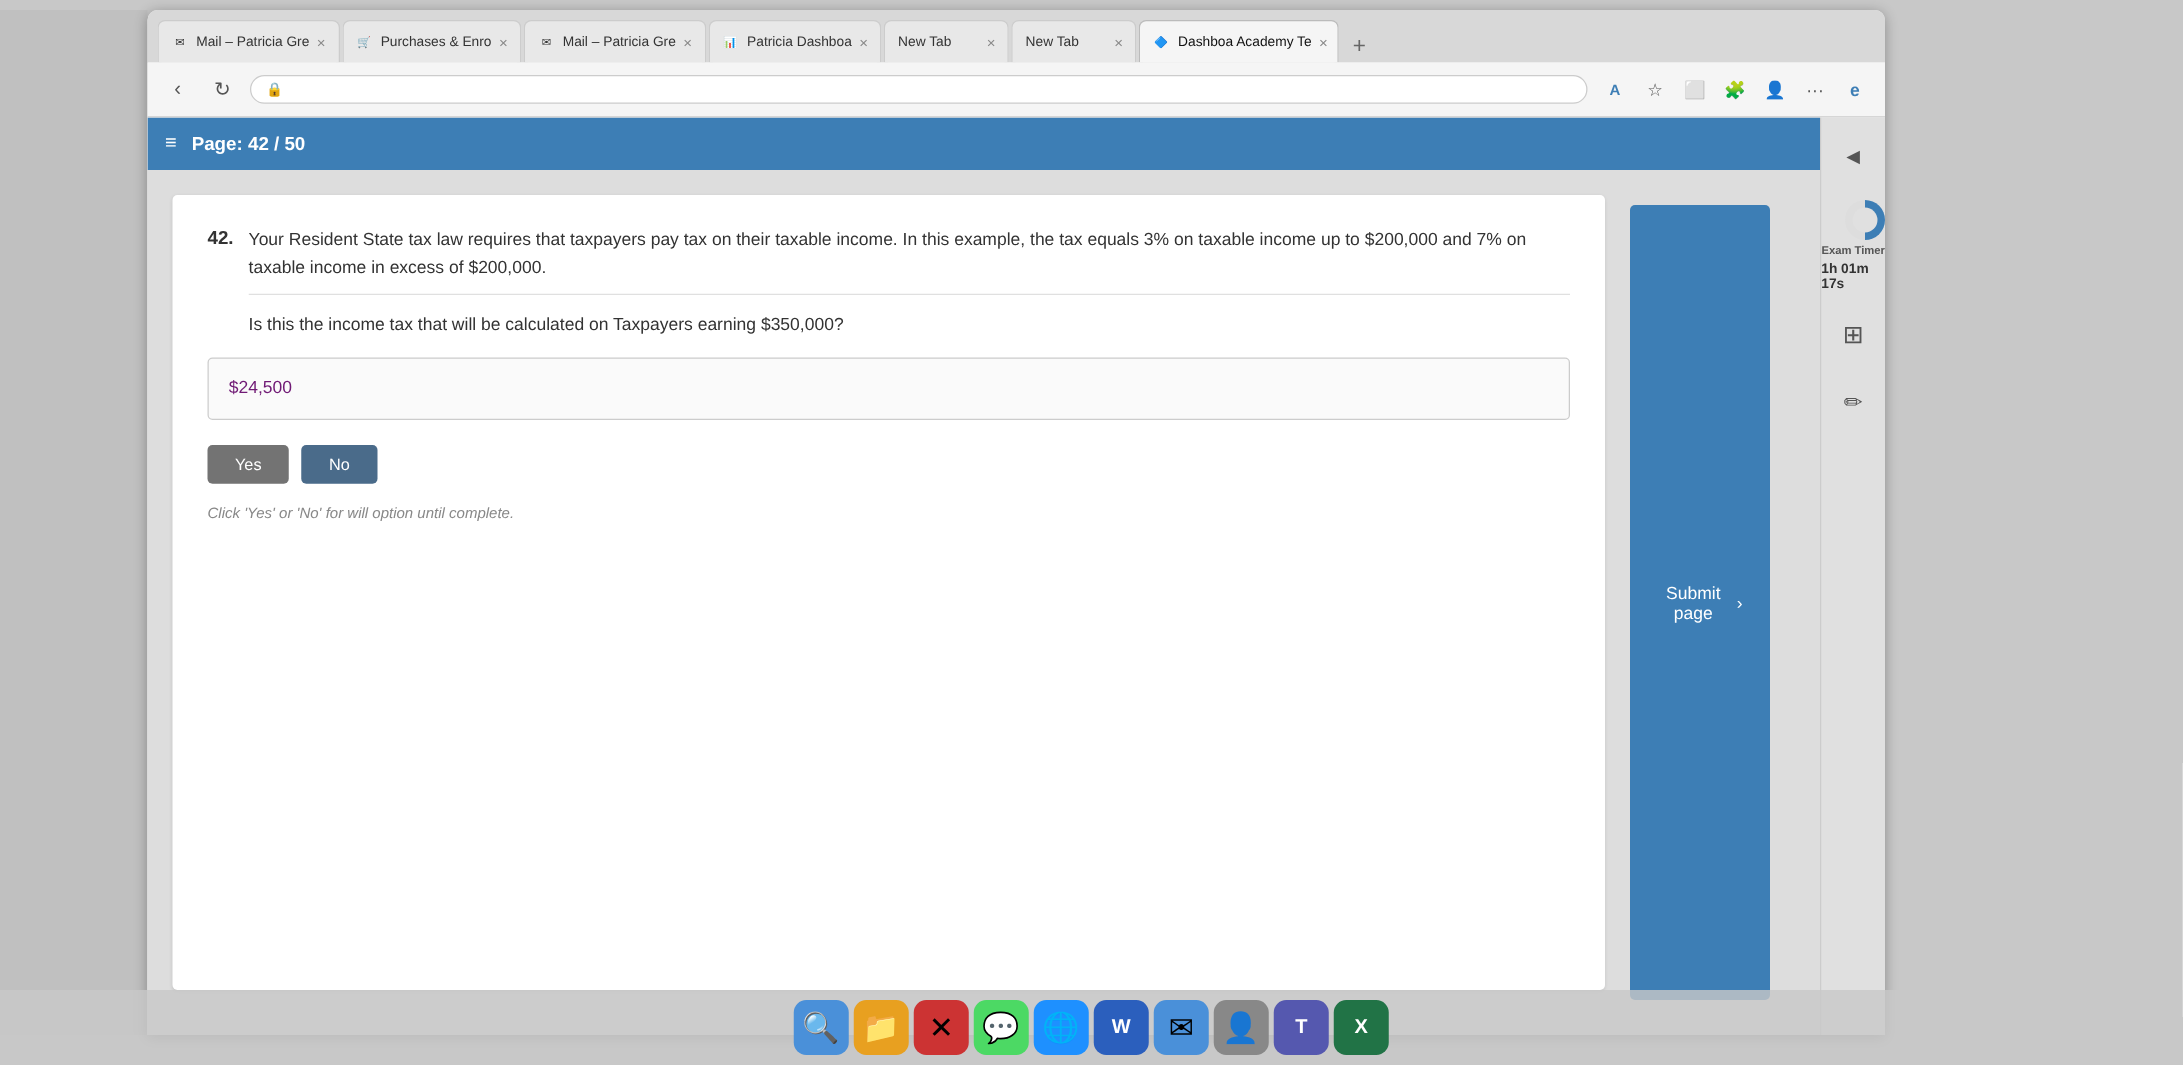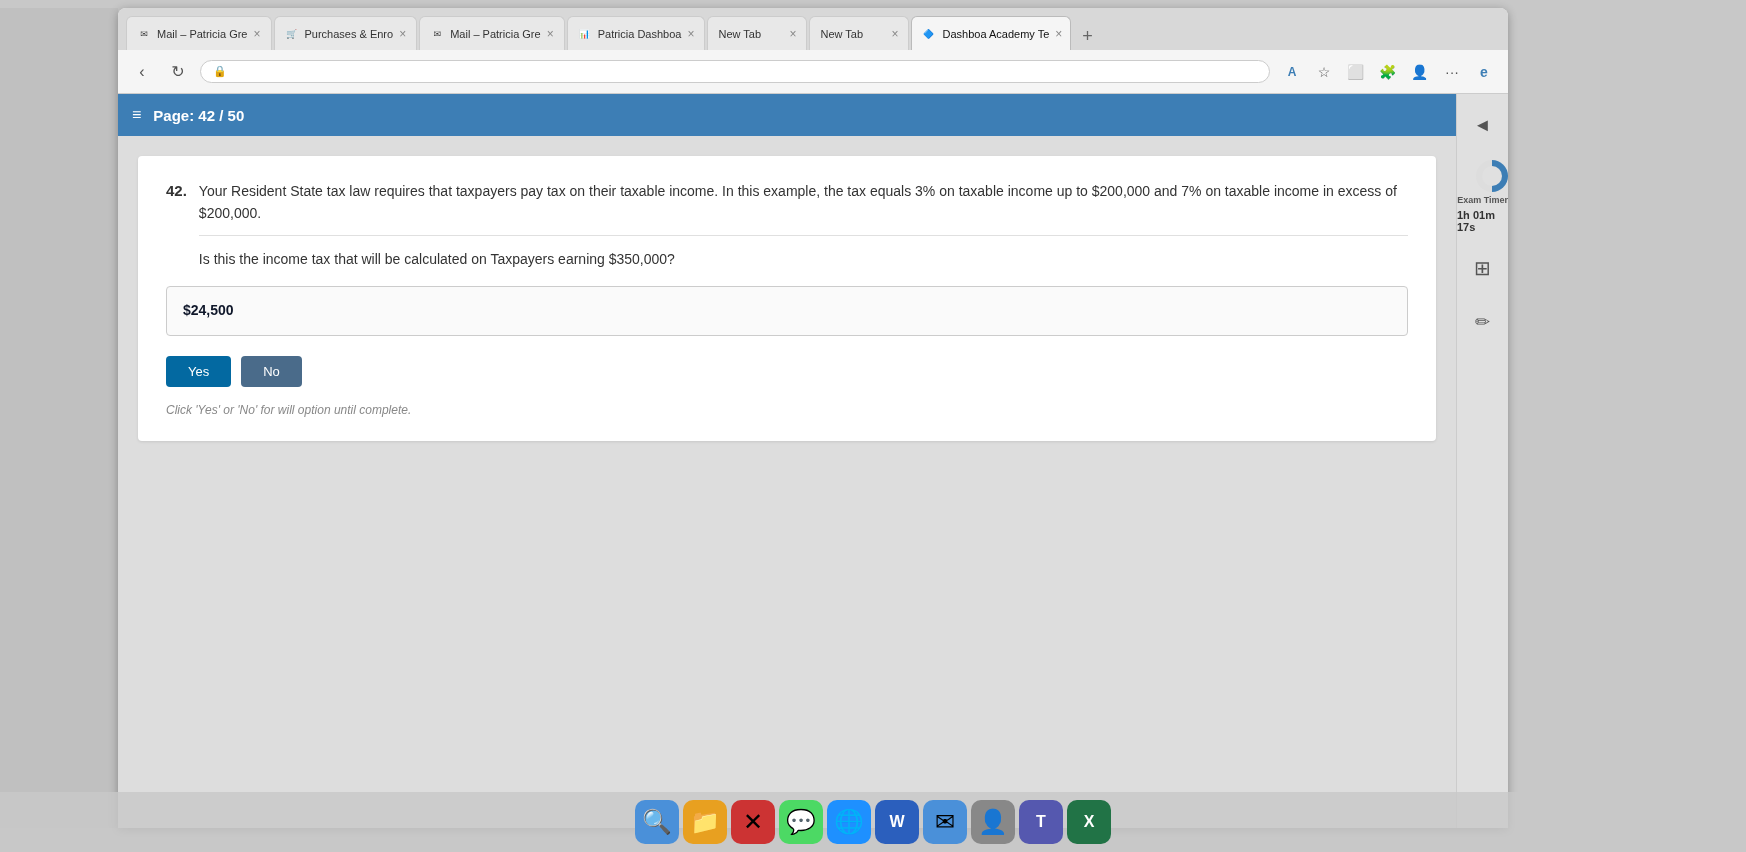--- a/index.html
+++ b/index.html
@@ -192,21 +192,21 @@
       flex: 1;
       display: flex;
       flex-direction: column;
     }
 
     .content-area {
       flex: 1;
       padding: 20px;
       background: #ddd;
       display: flex;
-      flex-direction: column;
+      flex-direction: row;
     }
 
     
     .question-card {
       background: white;
       border-radius: 4px;
       padding: 24px 28px;
       margin-bottom: 16px;
       box-shadow: 0 1px 3px rgba(0,0,0,0.1);
     }
@@ -246,33 +246,33 @@
       border: 1px solid #ccc;
       border-radius: 4px;
       padding: 14px 16px;
       margin: 16px 0 20px 0;
       min-height: 50px;
       background: #fafafa;
     }
 
     .answer-value {
       font-size: 14px;
-      color: #0f172a;
-      font-weight: 700;
+      color: #701a75;
+      font-weight: 400;
     }
 
     
     .btn-group {
       display: flex;
       gap: 10px;
       margin-bottom: 16px;
     }
 
     .btn-yes {
-      background: #0369a1;
+      background: #737373;
       color: white;
       border: none;
       padding: 8px 22px;
       border-radius: 4px;
       font-size: 13px;
       font-weight: 500;
       cursor: pointer;
     }
 
     .btn-no {
@@ -494,20 +494,26 @@
           </div>
 
           <div class="btn-group">
             <button class="btn-yes">Yes</button>
             <button class="btn-no">No</button>
           </div>
 
           <p class="hint-text">Click 'Yes' or 'No' for will option until complete.</p>
         </div>
 
+        <div class="submit-area">
+          <button class="btn-submit">
+            <span>Submit page</span>
+            <span>›</span>
+          </button>
+        </div>
 
       </div>
     </div>
 
     <div class="right-sidebar">
 
       <div class="sidebar-icon-btn">
         <span>◄</span>
       </div>
 

